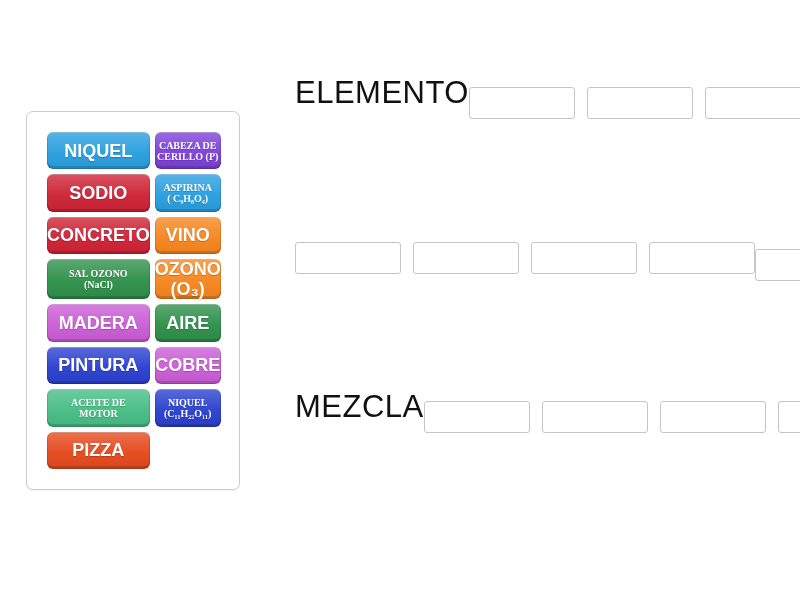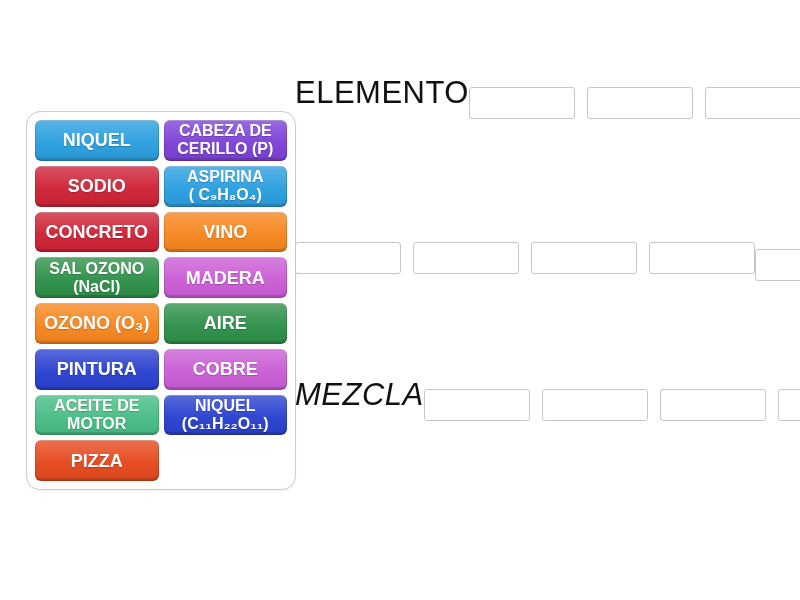--- a/index.html
+++ b/index.html
@@ -14,28 +14,28 @@
     height: 600px;
     background: #ffffff;
     overflow: hidden;
   }
 
   
   .tile-panel {
     position: absolute;
     left: 26px;
     top: 111px;
-    width: 270px;
+    width: 214px;
     height: 379px;
     box-sizing: border-box;
     background: #ffffff;
     border: 1px solid #cccccc;
-    border-radius: 14px;
+    border-radius: 7px;
     box-shadow: 0 1px 2px rgba(0,0,0,0.06);
-    padding: 8px;
+    padding: 20px;
     display: grid;
     grid-template-columns: 1fr 1fr;
     grid-auto-rows: 1fr;
     gap: 5px;
   }
   .tile {
     border-radius: 6px;
     display: flex;
     align-items: center;
     justify-content: center;
@@ -47,21 +47,21 @@
     white-space: pre-line;
     background-color: var(--c, #888);
     background-image: linear-gradient(rgba(255,255,255,0.22), rgba(255,255,255,0.03) 55%, rgba(0,0,0,0.05));
     box-shadow: inset 0 1px 0 rgba(255,255,255,0.30),
                 inset 0 0 0 1px rgba(0,0,0,0.12),
                 inset 0 -3px 0 rgba(0,0,0,0.14);
     text-shadow: 0 1px 1px rgba(0,0,0,0.22);
     cursor: grab;
     user-select: none;
   }
-  .tile.multiline { font-size: 16px; }
+  .tile.multiline { font-size: 10px; font-family: Liberation Serif, serif; }
 
   
   .category {
     position: absolute;
     left: 295px;
     width: 480px;
     display: flex;
     flex-direction: row;
     align-items: center;
   }
@@ -82,40 +82,40 @@
   .slot {
     box-sizing: border-box;
     width: 106px;
     height: 32px;
     background: #ffffff;
     border: 1px solid #c5c5c5;
     border-radius: 3px;
   }
   .cat-elemento  { top: 78px;  }
   .cat-compuesto { top: 235px; }
-  .cat-mezcla    { top: 380px; font-style: italic; }
+  .cat-mezcla    { top: 392px; }
 </style>
 </head>
 <body>
 
 <div class="stage">
 
   <div class="tile-panel">
     <div class="tile" style="--c: #2a9fdf;">NIQUEL</div>
     <div class="tile multiline" style="--c: #7d41d8;">CABEZA DE
 CERILLO (P)</div>
     <div class="tile" style="--c: #ce2336;">SODIO</div>
     <div class="tile multiline" style="--c: #2a9fdf;">ASPIRINA
 ( C₉H₈O₄)</div>
     <div class="tile" style="--c: #ce2336;">CONCRETO</div>
     <div class="tile" style="--c: #f6861f;">VINO</div>
     <div class="tile multiline" style="--c: #2e9049;">SAL OZONO
 (NaCl)</div>
+    <div class="tile" style="--c: #f6861f;">OZONO (O₃)</div>
     <div class="tile" style="--c: #ca5dd6;">MADERA</div>
-    <div class="tile" style="--c: #f6861f;">OZONO (O₃)</div>
     <div class="tile" style="--c: #2e9049;">AIRE</div>
     <div class="tile" style="--c: #2a41cf;">PINTURA</div>
     <div class="tile" style="--c: #ca5dd6;">COBRE</div>
     <div class="tile multiline" style="--c: #47bd85;">ACEITE DE
 MOTOR</div>
     <div class="tile multiline" style="--c: #2a41cf;">NIQUEL
 (C₁₁H₂₂O₁₁)</div>
     <div class="tile" style="--c: #e5491d;">PIZZA</div>
   </div>
 

